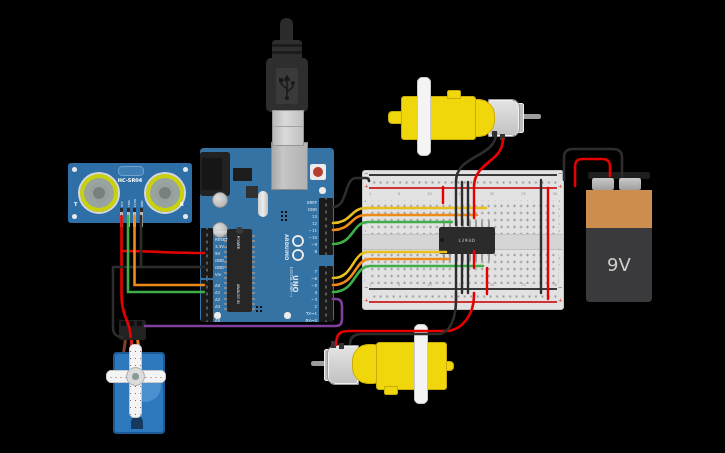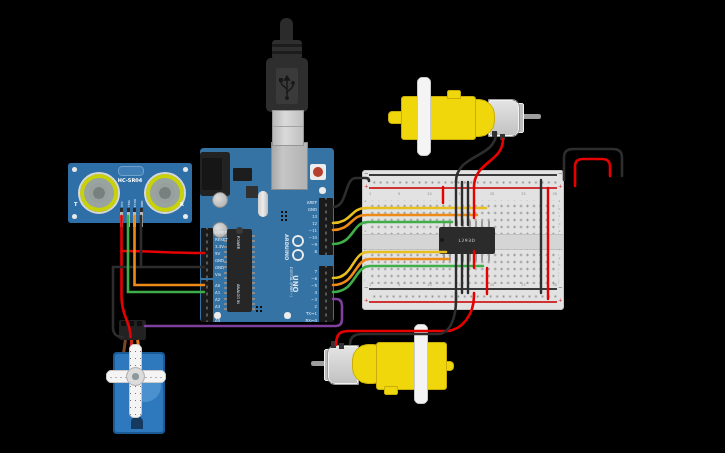--- a/index.html
+++ b/index.html
@@ -130,20 +130,29 @@
     <span class="a railsym sym-p" style="left:195px;top:127px;">+</span>
 
     <div class="a chip-pins" style="left:80px;top:50px;width:48px;height:7px;"></div>
     <div class="a chip-pins" style="left:80px;top:83px;width:48px;height:7px;"></div>
     <div class="a chip" style="left:76px;top:56px;width:56px;height:27px;">
       <div class="a" style="left:1px;top:11px;width:4px;height:4px;border-radius:50%;background:#171717;"></div>
       <div class="a chip-label" style="left:8px;top:11px;width:40px;">L293D</div>
     </div>
   </div>
 
+  <div class="a" style="left:586px;top:172px;width:66px;height:130px;">
+    <div class="a" style="left:2px;top:0px;width:62px;height:7px;background:#1e1e1e;border-radius:2px;"></div>
+    <div class="a" style="left:6px;top:6px;width:22px;height:12px;background:linear-gradient(180deg,#c9c9c9,#9f9f9f);border-radius:2px;"></div>
+    <div class="a" style="left:33px;top:6px;width:22px;height:12px;background:linear-gradient(180deg,#c9c9c9,#9f9f9f);border-radius:2px;"></div>
+    <div class="a" style="left:0px;top:18px;width:66px;height:38px;background:#cd8d4e;"></div>
+    <div class="a" style="left:0px;top:56px;width:66px;height:74px;background:#3a3a3c;border-radius:0 0 4px 4px;">
+      <div class="a" style="left:0;top:26px;width:66px;text-align:center;color:#cfcfcf;font-size:18px;">9V</div>
+    </div>
+  </div>
 
   <div class="a" style="left:388px;top:77px;width:155px;height:80px;">
     <div class="a myellow" style="left:0px;top:34px;width:14px;height:11px;border-radius:4px 0 0 4px;"></div>
     <div class="a" style="left:130px;top:37px;width:23px;height:5px;background:#9e9e9e;border-radius:2px;"></div>
     <div class="a" style="left:127px;top:26px;width:7px;height:28px;background:#bdbdbd;border:1px solid #f0f0f0;border-radius:2px;"></div>
     <div class="a mcan" style="left:101px;top:23px;width:28px;height:34px;border-radius:0 7px 7px 0;"></div>
     <div class="a" style="left:104px;top:54px;width:5px;height:6px;background:#333;"></div>
     <div class="a" style="left:112px;top:57px;width:5px;height:6px;background:#333;"></div>
     <div class="a myellow" style="left:70px;top:22px;width:35px;height:36px;border-radius:16px;"></div>
     <div class="a myellow" style="left:13px;top:19px;width:73px;height:42px;border-radius:3px;"></div>

